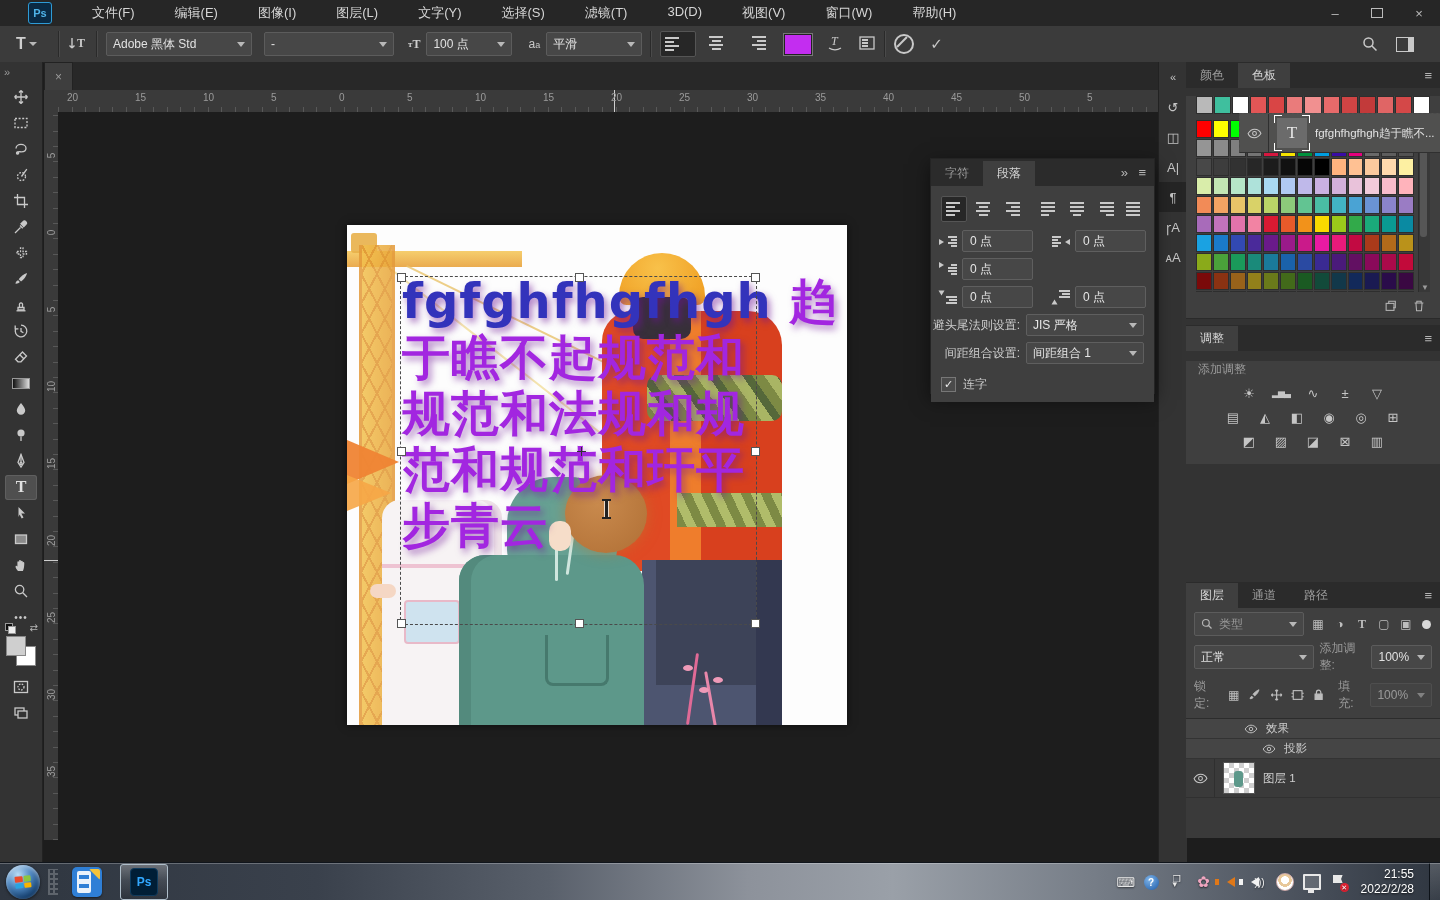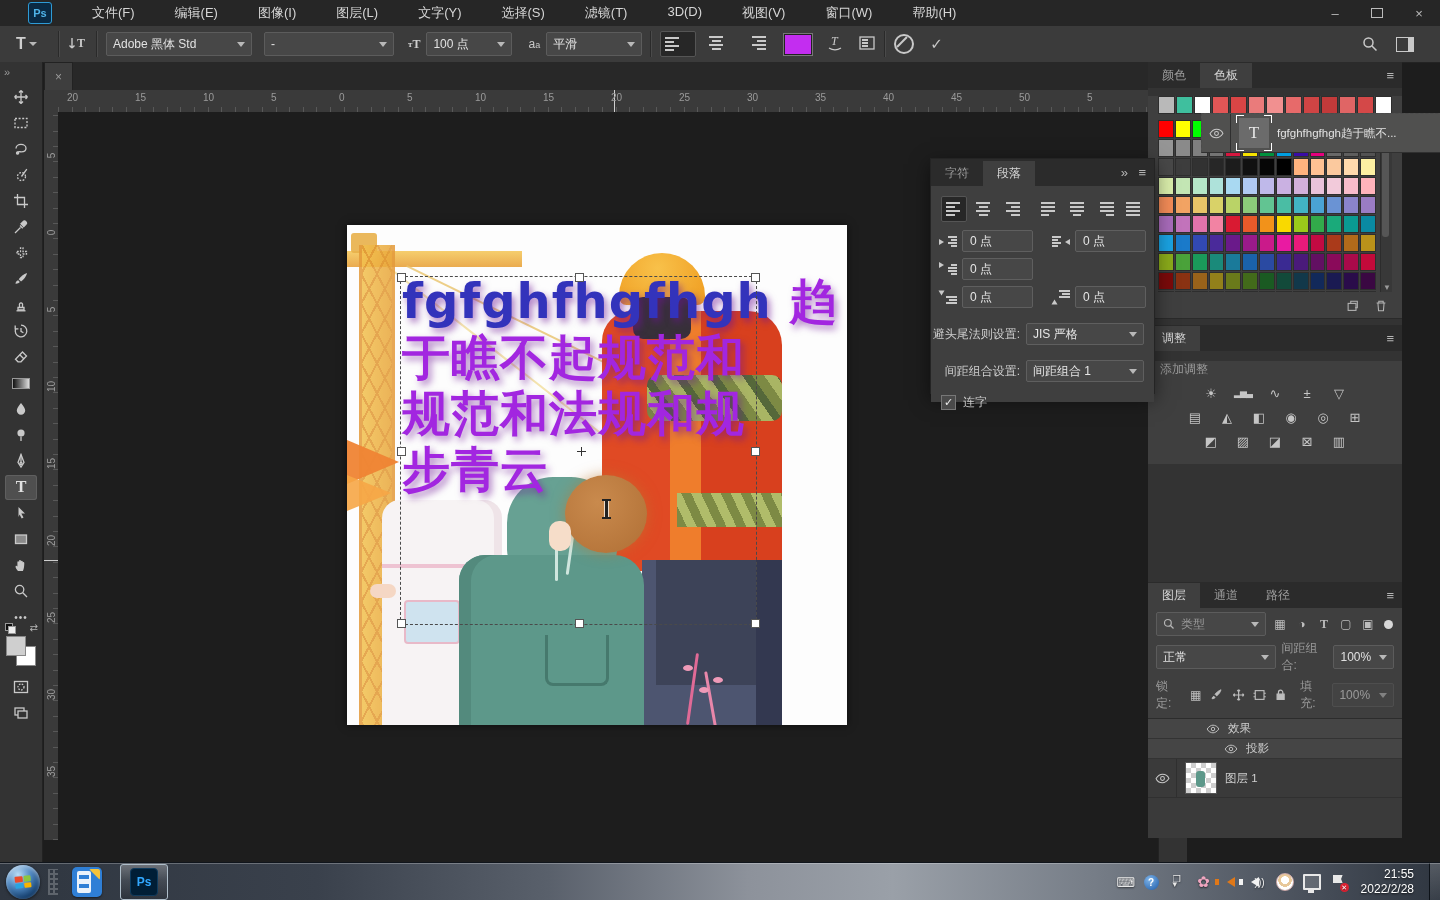--- a/index.html
+++ b/index.html
@@ -112,21 +112,21 @@
   
   .statusbar{left:44px;top:840px;width:1114px;height:22px;background:#3a3a3a;border-top:1px solid #2a2a2a;display:flex;align-items:center;color:#c9c9c9;font-size:11.5px;}
   .statusbar .zoomfield{padding:0 12px 0 12px;}
   .statusbar .vsep{width:1px;height:100%;background:#2c2c2c;margin-right:56px;}
   .statusbar .chev{margin-left:44px;color:#9a9a9a;}
   
   .cdock{left:1158px;top:62px;width:28px;height:800px;background:#333;border-left:1px solid #222;}
   .cdock .dicon{width:28px;height:30px;display:flex;align-items:center;justify-content:center;color:#c5c5c5;font-size:13px;}
   .cdock .dicon.active{background:#252525;}
   
-  .rp{left:1148px;top:62px;width:254px;height:656px;background:#333;}
+  .rp{left:1186px;top:62px;width:254px;height:656px;background:#333;}
   .ptabs{height:26px;background:#2b2b2b;display:flex;align-items:flex-end;position:relative;}
   .ptab{height:25px;display:flex;align-items:center;padding:0 14px;color:#9d9d9d;background:#2b2b2b;font-size:12px;}
   .ptab.on{background:#3f3f3f;color:#d6d6d6;}
   .pmenu{position:absolute;right:8px;top:6px;color:#b5b5b5;font-size:13px;letter-spacing:0;}
   .panelbody{background:#3f3f3f;}
   .swrecent{display:grid;grid-template-columns:repeat(13,1fr);gap:1px;margin:8px 10px 6px 10px;}
   .swgridwrap{margin:4px 10px 2px 10px;height:172px;overflow:hidden;position:relative;}
   .swgrid{display:grid;grid-template-columns:repeat(13,1fr);gap:1px;width:218px;}
   .sw{height:16px;border:1px solid #2e2e2e;}
   .swscroll{position:absolute;right:-1px;top:0;width:11px;height:100%;background:#383838;border:1px solid #2c2c2c;}
@@ -162,21 +162,21 @@
   
   .parapanel{left:930px;top:158px;width:223px;height:234px;background:#3f3f3f;border:1px solid #242424;box-shadow:0 6px 18px rgba(0,0,0,.5);z-index:40;}
   .parapanel .ptabs{height:27px;}
   .alrow{display:flex;gap:4px;margin:10px 8px 8px 10px;align-items:center;}
   .alrow .gap{width:8px;}
   .field{width:62px;height:20px;background:#474747;border:1px solid #5f5f5f;border-radius:2px;color:#e6e6e6;display:flex;align-items:center;padding-left:7px;font-size:12px;}
   .frow{display:flex;align-items:center;margin:6px 8px;gap:5px;}
   .ficon{width:18px;height:14px;position:relative;}
   .ficon i{position:absolute;right:0;height:1.6px;background:#c9c9c9;}
   .ficon .arr{position:absolute;left:0;top:5px;width:0;height:0;border-top:3px solid transparent;border-bottom:3px solid transparent;border-left:5px solid #c9c9c9;}
-  .drow{display:flex;align-items:center;justify-content:flex-end;margin:15px 10px 0 0;gap:6px;color:#cfcfcf;}
+  .drow{display:flex;align-items:center;justify-content:flex-end;margin:6px 10px 0 0;gap:6px;color:#cfcfcf;}
   .dsel{width:104px;height:20px;background:#474747;border:1px solid #5f5f5f;border-radius:2px;display:flex;align-items:center;padding:0 6px;gap:4px;color:#e6e6e6;}
   .chkrow{display:flex;align-items:center;gap:7px;margin:12px 0 0 10px;}
   .chk{width:13px;height:13px;background:#4a4a4a;border:1px solid #777;color:#eee;font-size:11px;line-height:12px;text-align:center;}
   
   .taskbar{left:0;top:862px;width:1440px;height:38px;
      background:linear-gradient(90deg,#2f3640 0%,#3a414c 22%,#59606b 38%,#8d929b 52%,#9aa0a8 62%,#767d87 76%,#454c57 92%,#2f3640 100%);
      border-top:1px solid #10151c;display:flex;align-items:center;}
   .taskbar:before{content:"";position:absolute;left:0;top:0;width:100%;height:1px;background:rgba(255,255,255,.25);}
   .orb{width:34px;height:34px;margin-left:6px;border-radius:50%;
        background:radial-gradient(circle at 35% 28%,#b9dcf5,#4d86c0 40%,#16406e 72%,#0a2342);
@@ -532,20 +532,21 @@
       <div class="sprig"></div>
       <div class="sprig2"></div>
       <div class="leaf" style="left:336px;top:440px;"></div>
       <div class="leaf" style="left:352px;top:462px;"></div>
       <div class="leaf" style="left:366px;top:452px;"></div>
 
       <div class="cv-text" id="cvtext">
         <div><span id="cv-latin" style="color: rgb(51, 51, 187);">fgfghfhgfhgh</span><span class="cjk" id="cv-rest" style="color: rgb(162, 38, 224);"> 趋</span></div>
       <div style="color: rgb(162, 38, 224);">于瞧不起规范和</div>
           <div style="color: rgb(162, 38, 224);">规范和法规和规</div>
+          <div style="color: rgb(162, 38, 224);">范和规范和玕平</div>
           <div style="color: rgb(162, 38, 224);">步青云</div>
         </div>
 
       <div class="sel">
         <div class="hd" style="left:-4px;top:-4px;"></div>
         <div class="hd" style="left:50%;margin-left:-4px;top:-4px;"></div>
         <div class="hd" style="right:-4px;top:-4px;"></div>
         <div class="hd" style="left:-4px;top:50%;margin-top:-4px;"></div>
         <div class="hd" style="right:-4px;top:50%;margin-top:-4px;"></div>
         <div class="hd" style="left:-4px;bottom:-4px;"></div>
@@ -795,21 +796,21 @@
         <span class="mini" style="font-family:'Liberation Serif',serif;font-weight:bold;">T</span>
         <span class="mini">▢</span>
         <span class="mini">▣</span>
         <span style="width:9px;height:9px;border-radius:50%;background:#d8d8d8;margin-left:2px;"></span>
       </div>
       <div class="lrow" style="padding-top:0;">
         <div class="lsel" style="width:118px;">
           <span>正常</span>
             <span class="caret" style="margin-left:auto;"></span>
         </div>
-        <span class="dim">间距组合:</span>
+        <span class="dim">添加调整:</span>
         <div class="lsel" style="width:52px;">
           <span>100%</span>
             <span class="caret" style="margin-left:auto;"></span>
         </div>
       </div>
       <div class="lrow" style="padding-top:0;padding-bottom:6px;">
         <span class="dim">锁定:</span>
         <span class="mini">▦</span>
         <svg class="mini" width="14" height="14" viewBox="0 0 16 16" style="stroke:#bdbdbd;fill:#bdbdbd;">
             <path d="M13 2c-2.5 1-5.5 3.2-6.8 5.2L8 9c2-1.2 4.4-4.2 5-7z"></path>

